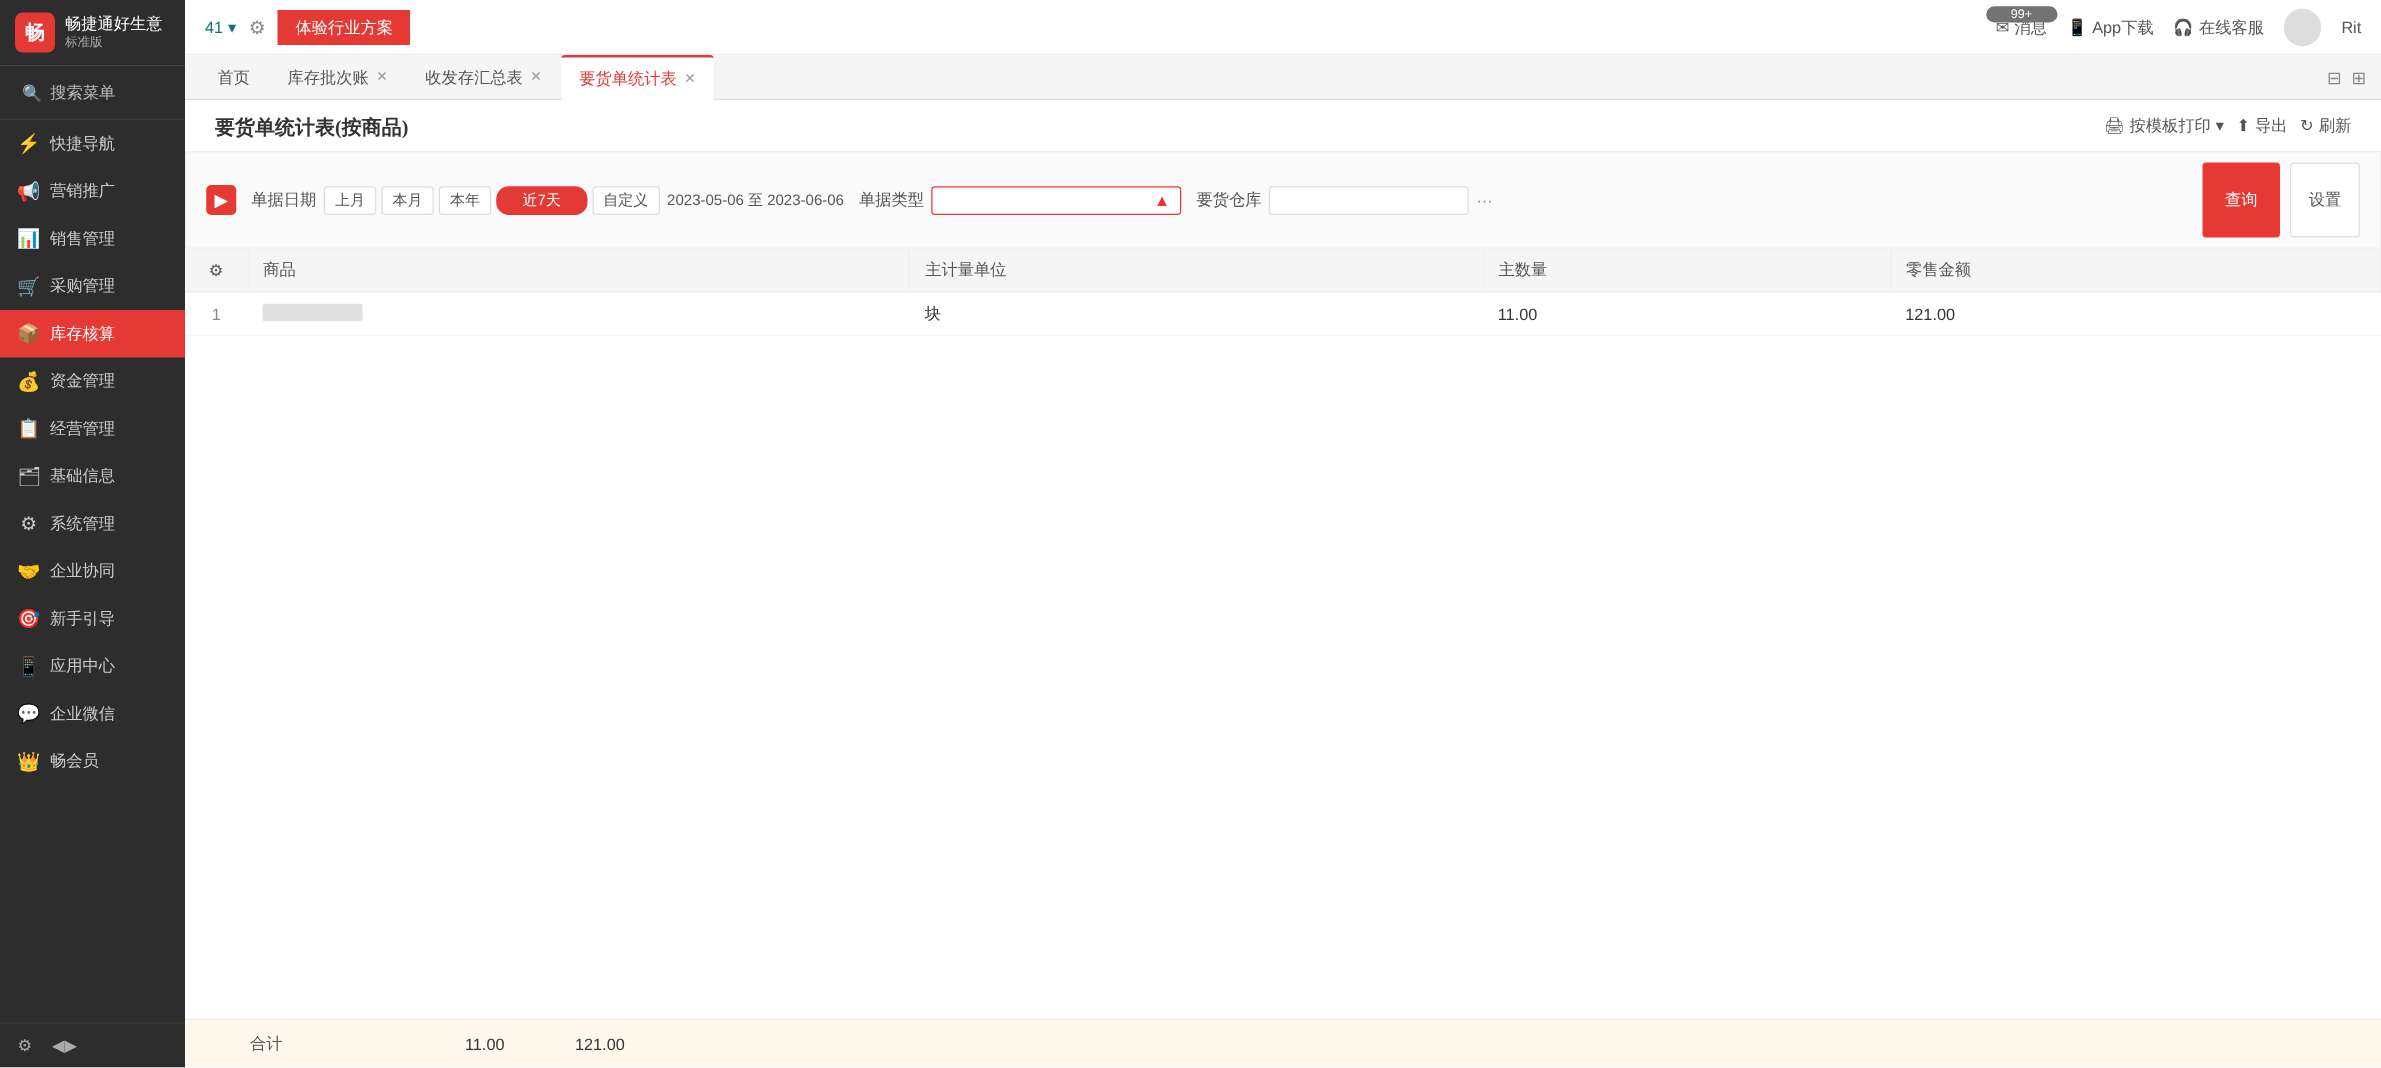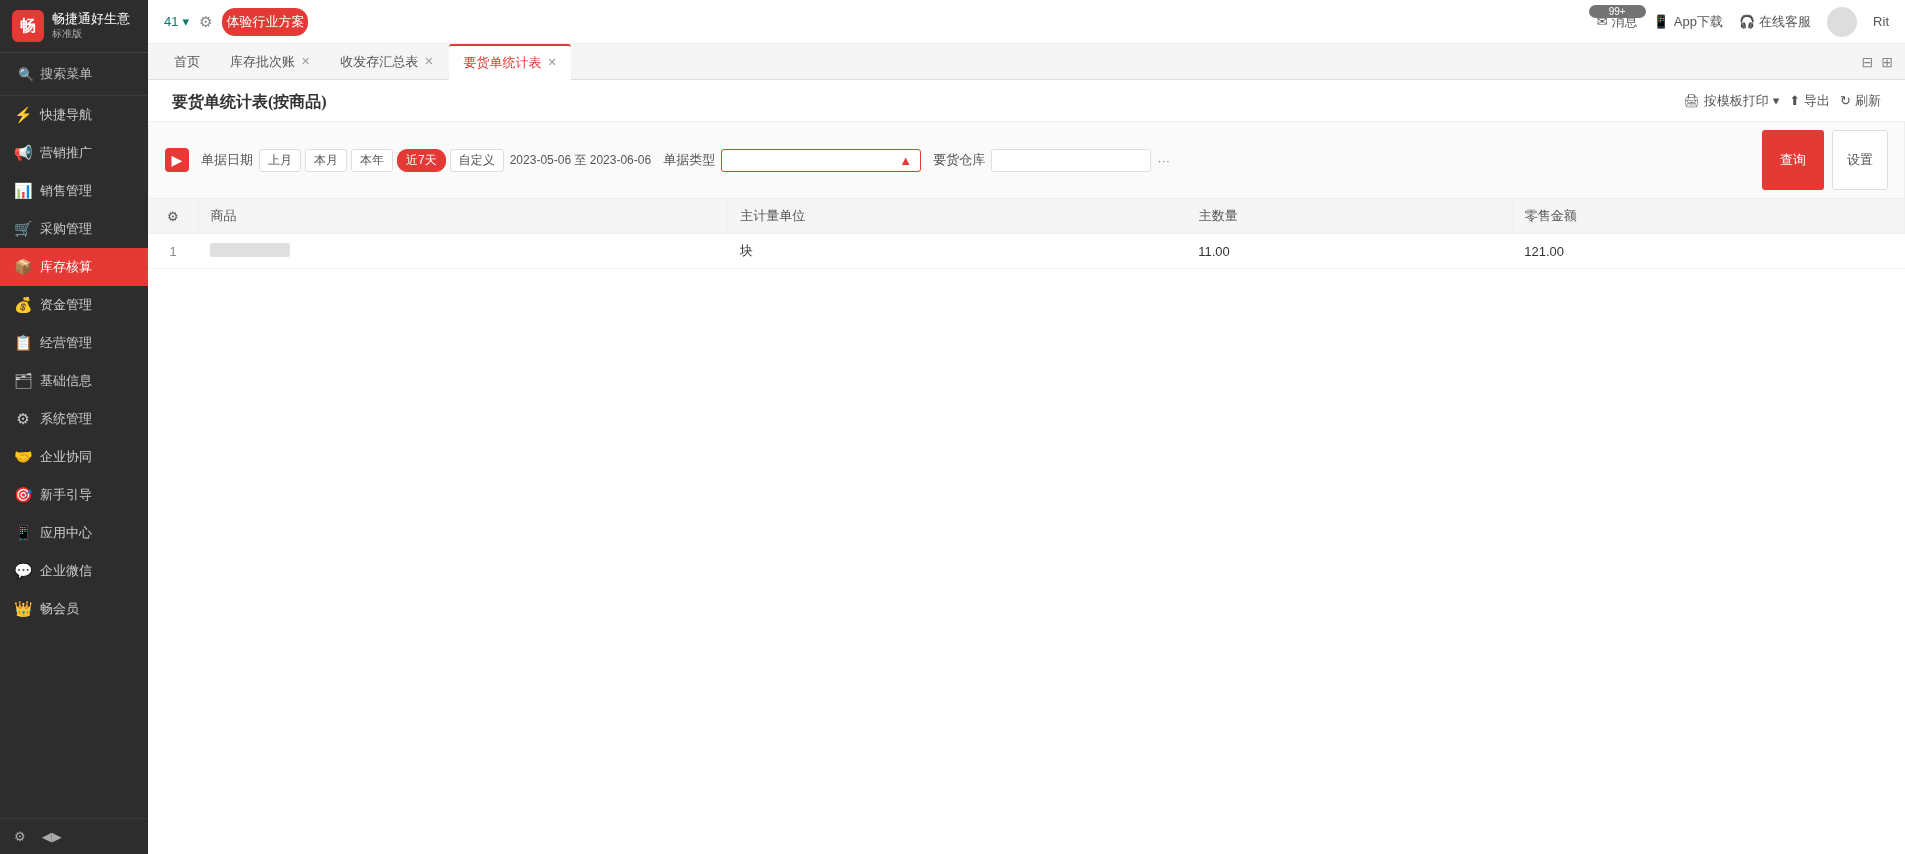--- a/index.html
+++ b/index.html
@@ -79,21 +79,21 @@
       flex-shrink: 0;
     }
     .topbar-left { display: flex; align-items: center; gap: 10px; }
     .topbar-store {
       display: flex; align-items: center; gap: 4px;
       color: #0f766e; font-size: 13px; cursor: pointer;
     }
     .topbar-gear { color: #888; cursor: pointer; font-size: 15px; }
     .topbar-trial {
       background: #e53935; color: #fff;
-      padding: 5px 4px; border-radius: 13px;
+      padding: 5px 14px; border-radius: 0;
       font-size: 13px; cursor: pointer;
     }
     .topbar-right { display: flex; align-items: center; gap: 16px; color: #555; font-size: 13px; }
     .topbar-right .badge-item { display: flex; align-items: center; gap: 4px; cursor: pointer; position: relative; }
     .badge-red {
       background: #737373; color: #fff;
       font-size: 10px; padding: 1px 20px; border-radius: 10px;
       position: absolute; top: -8px; right: -8px;
     }
     .avatar { width: 30px; height: 30px; background: #ddd; border-radius: 50%; }
@@ -162,21 +162,21 @@
       color: #fff; cursor: pointer; font-size: 14px; flex-shrink: 0;
     }
     .filter-group { display: flex; align-items: center; gap: 6px; }
     .filter-label { color: #555; font-size: 13px; white-space: nowrap; }
     .filter-date-btns { display: flex; gap: 4px; justify-content: center; }
     .date-btn {
       padding: 2px 8px; font-size: 12px; color: #555;
       border: 1px solid #ddd; border-radius: 3px; cursor: pointer;
       background: #fff;
     }
-    .date-btn.hot { background: #e53935; color: #fff; border-color: #e53935; padding: 2px 8px; font-size: 12px; border-radius: 10px; }
+    .date-btn.hot { background: #e53935; color: #fff; border-color: #e53935; padding: 2px 20px; font-size: 12px; border-radius: 10px; }
     .date-range { color: #555; font-size: 12px; }
 
     .filter-type-group { display: flex; align-items: center; gap: 6px; }
     .filter-type-input {
       border: 1px solid #e53935; border-radius: 3px;
       padding: 3px 8px; font-size: 13px;
       width: 200px; outline: none;
       display: flex; align-items: center; justify-content: space-between;
       background: #fff; cursor: pointer; position: relative;
     }
@@ -468,15 +468,20 @@
               <span class="product-name-placeholder"></span>
             </td>
             <td>块</td>
             <td>11.00</td>
             <td>121.00</td>
           </tr>
         </tbody>
       </table>
     </div>
 
+    <div class="footer-row">
+      <span class="footer-label">合计</span>
+      <span class="footer-val">11.00</span>
+      <span class="footer-val2">121.00</span>
+    </div>
 
   </div>
 </div>
 
 </body></html>

